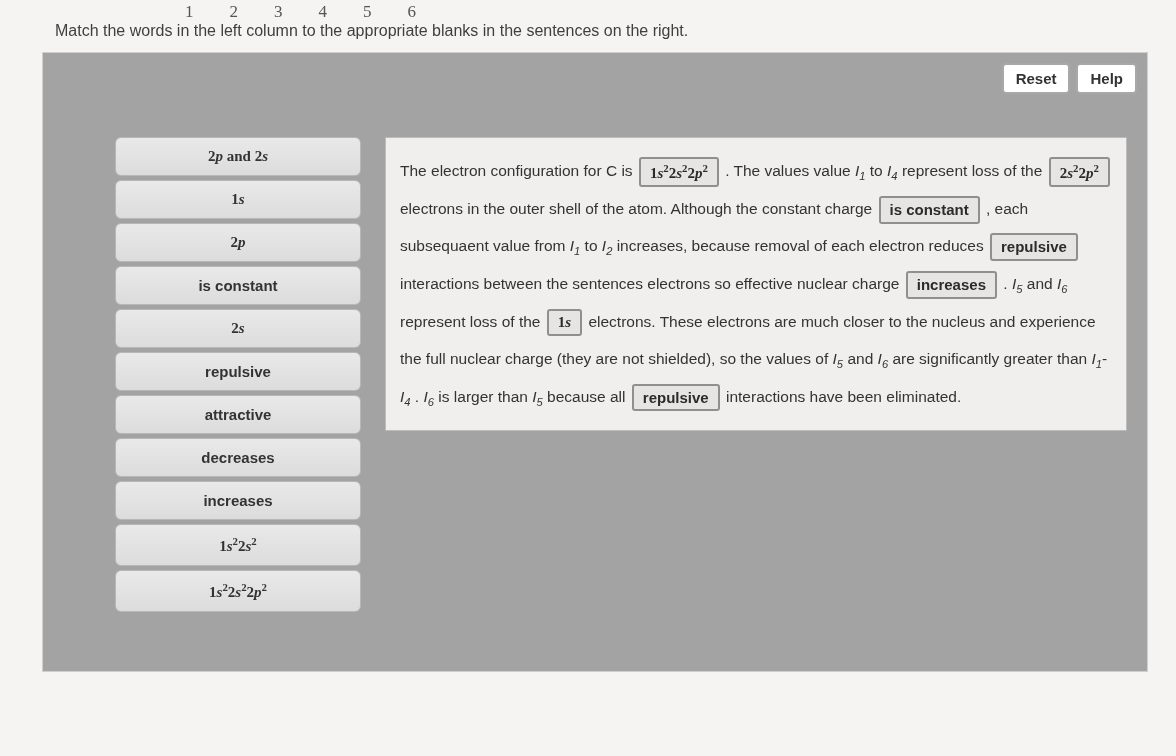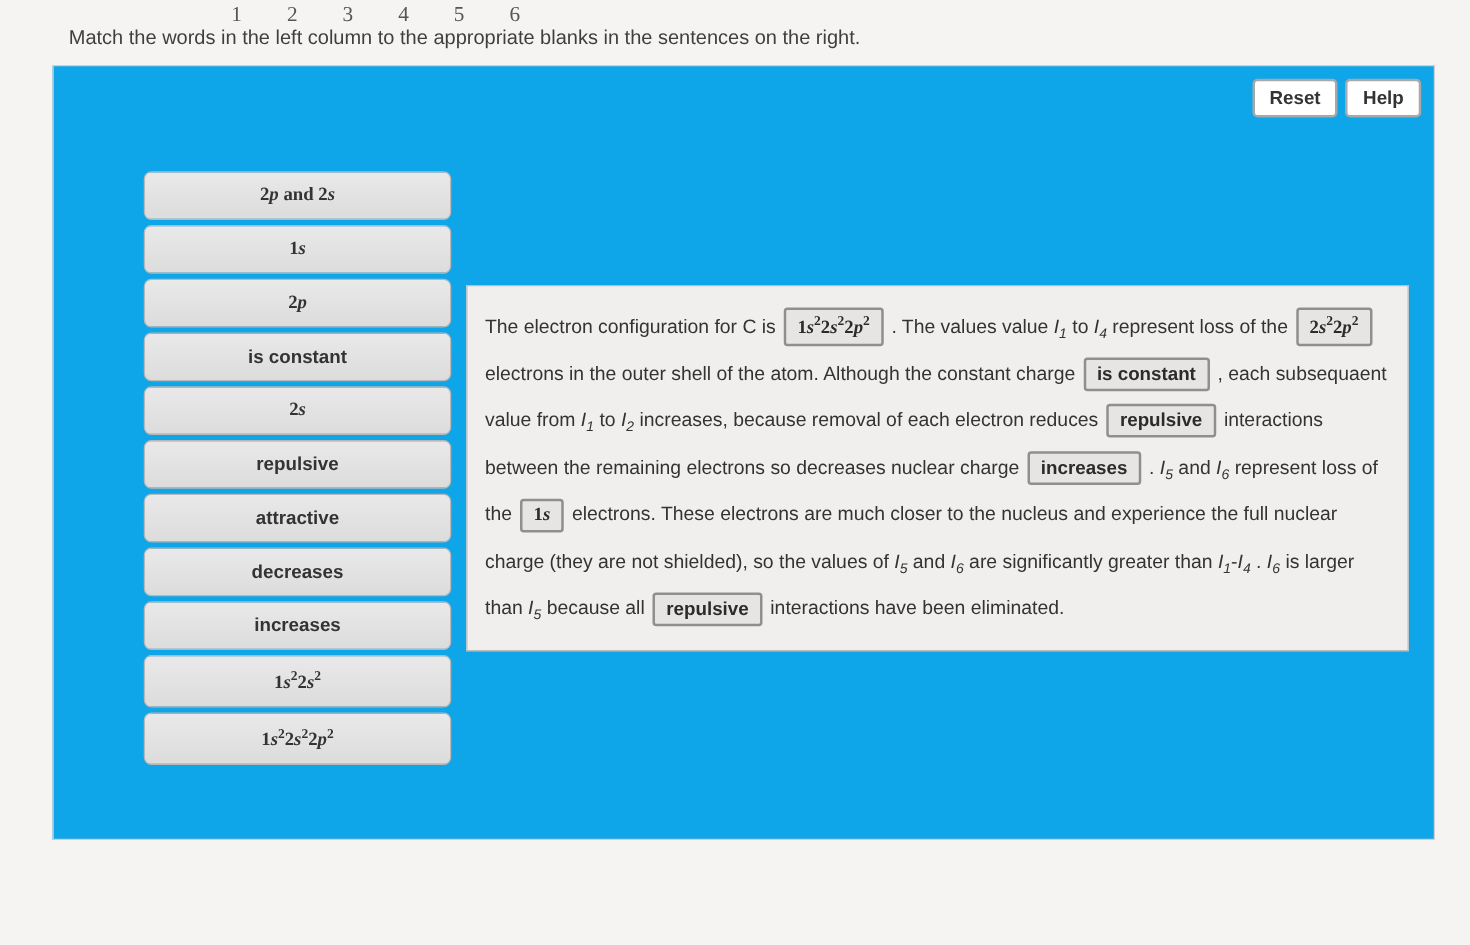--- a/index.html
+++ b/index.html
@@ -35,21 +35,21 @@
     }
     .instruction {
       font-weight: normal;
       color: #3f3f3f;
       font-size: 16px;
       padding: 0 0 12px 55px;
     }
     .exercise-panel {
       margin: 0 28px 16px 42px;
       border: 1px solid #cfcfcf;
-      background: #0ea5e9;
+      background: #a3a3a3;
       padding: 14px 10px 14px 10px;
       min-height: 620px;
       position: relative;
     }
     .toolbar {
       position: absolute;
       right: 10px;
       top: 10px;
       display: flex;
       gap: 6px;
@@ -59,23 +59,23 @@
       border: 2px solid #a8a8a8;
       border-radius: 4px;
       padding: 5px 12px;
       font-weight: bold;
       font-size: 15px;
       color: #333;
       cursor: pointer;
     }
     .content-row {
       display: flex;
-      gap: 12px;
+      gap: 24px;
       padding: 70px 10px 0 62px;
-      align-items: center;
+      align-items: flex-start;
     }
     .word-bank {
       display: flex;
       flex-direction: column;
       gap: 4px;
       width: 246px;
       flex-shrink: 0;
     }
     .word-item {
       background: linear-gradient(#e9e9e9, #dcdcdc);
@@ -159,21 +159,21 @@
       <span>. The values value </span><span class="ital"><span>I</span><sub>1</sub></span>
       <span> to </span><span class="ital"><span>I</span><sub>4</sub></span>
       <span> represent loss of the </span>
       <span class="blank serif">2<em>s</em><sup>2</sup>2<em>p</em><sup>2</sup></span>
       <span> electrons in the outer shell of the atom. Although the constant charge </span>
       <span class="blank">is constant</span>
       <span>, each subsequaent value from </span><span class="ital"><span>I</span><sub>1</sub></span>
       <span> to </span><span class="ital"><span>I</span><sub>2</sub></span>
       <span> increases, because removal of each electron reduces </span>
       <span class="blank">repulsive</span>
-      <span> interactions between the remaining electrons so decreases nuclear charge </span>
+      <span> interactions between the sentences electrons so effective nuclear charge </span>
       <span class="blank">increases</span>
       <span>. </span><span class="ital"><span>I</span><sub>5</sub></span>
       <span> and </span><span class="ital"><span>I</span><sub>6</sub></span>
       <span> represent loss of the </span>
       <span class="blank serif">1<em>s</em></span>
       <span> electrons. These electrons are much closer to the nucleus and experience the full nuclear charge (they are not shielded), so the values of </span><span class="ital"><span>I</span><sub>5</sub></span>
       <span> and </span><span class="ital"><span>I</span><sub>6</sub></span>
       <span> are significantly greater than </span><span class="ital"><span>I</span><sub>1</sub></span><span>-</span><span class="ital"><span>I</span><sub>4</sub></span>
       <span>. </span><span class="ital"><span>I</span><sub>6</sub></span>
       <span> is larger than </span><span class="ital"><span>I</span><sub>5</sub></span>

